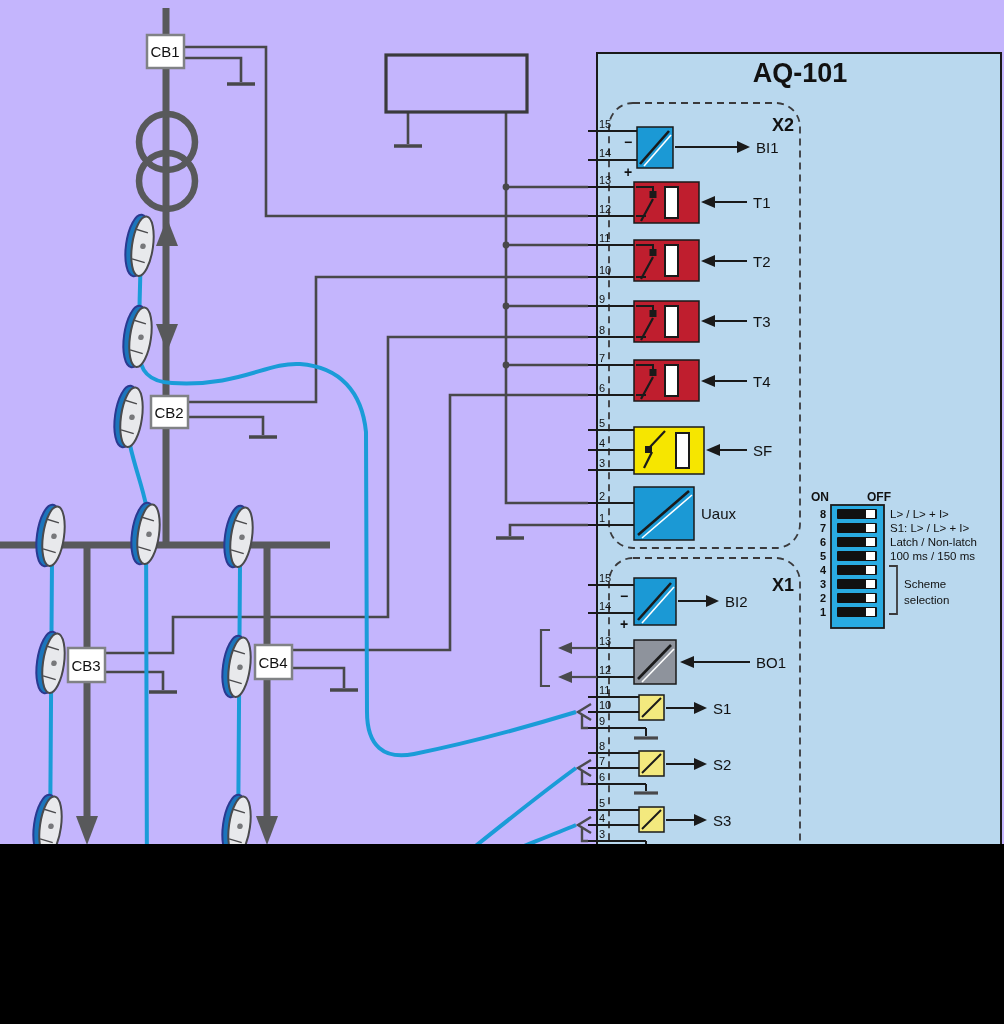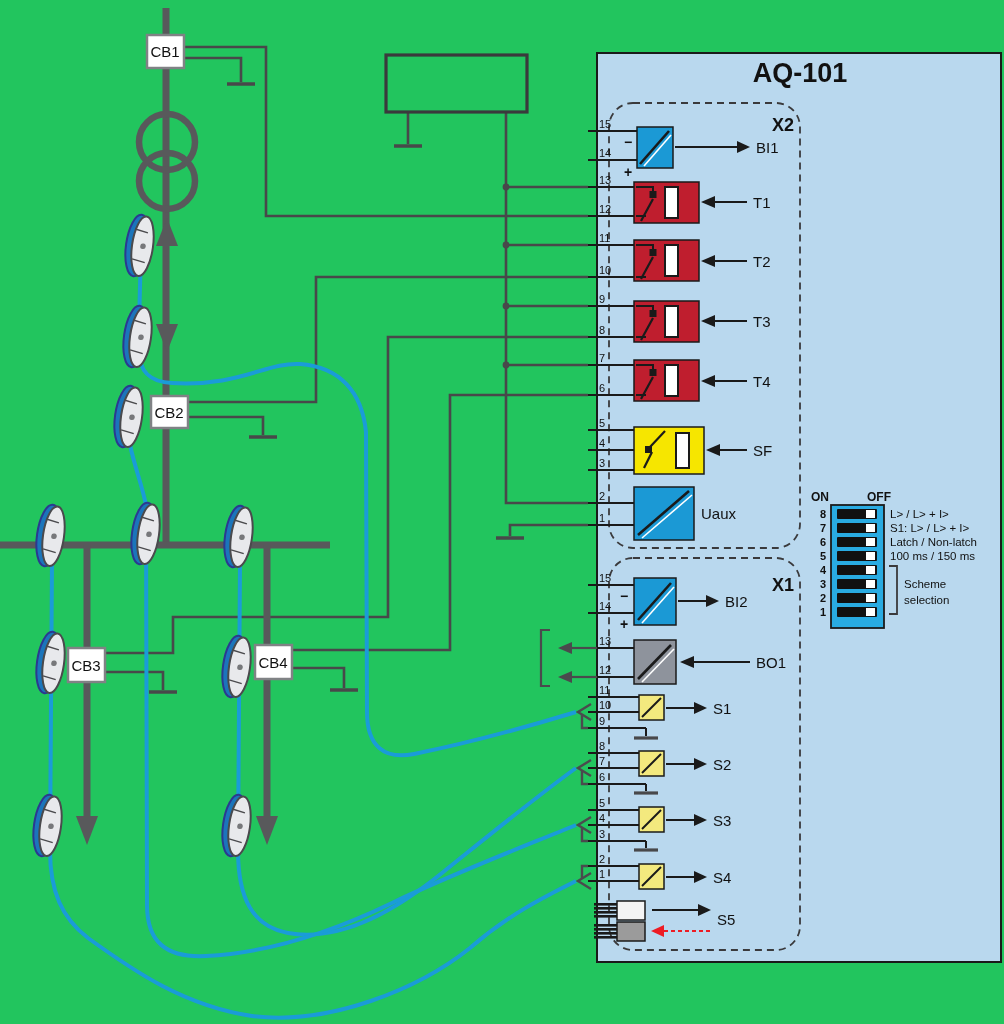--- a/index.html
+++ b/index.html
@@ -1,16 +1,16 @@
 <!DOCTYPE html>
 <html><head>
 <meta charset="utf-8">
 <style>
   html,body{margin:0;padding:0;background:#000;}
-  .stage{position:relative;width:1004px;height:1024px;background:#22c55e;overflow:hidden;}
+  .stage{position:relative;width:1004px;height:844px;background:#c4b5fd;overflow:hidden;}
   svg{display:block;font-family:"Liberation Sans", sans-serif;}
   text{fill:#111;}
   .num{font-size:11px;}
   .lbl{font-size:15px;}
   .sign{font-size:14px;font-weight:bold;}
   .cb{font-size:15px;}
   .title{font-size:27px;font-weight:bold;}
   .sect{font-size:18px;font-weight:bold;}
   .dipnum{font-size:11px;font-weight:bold;}
   .diplbl{font-size:11.5px;}

